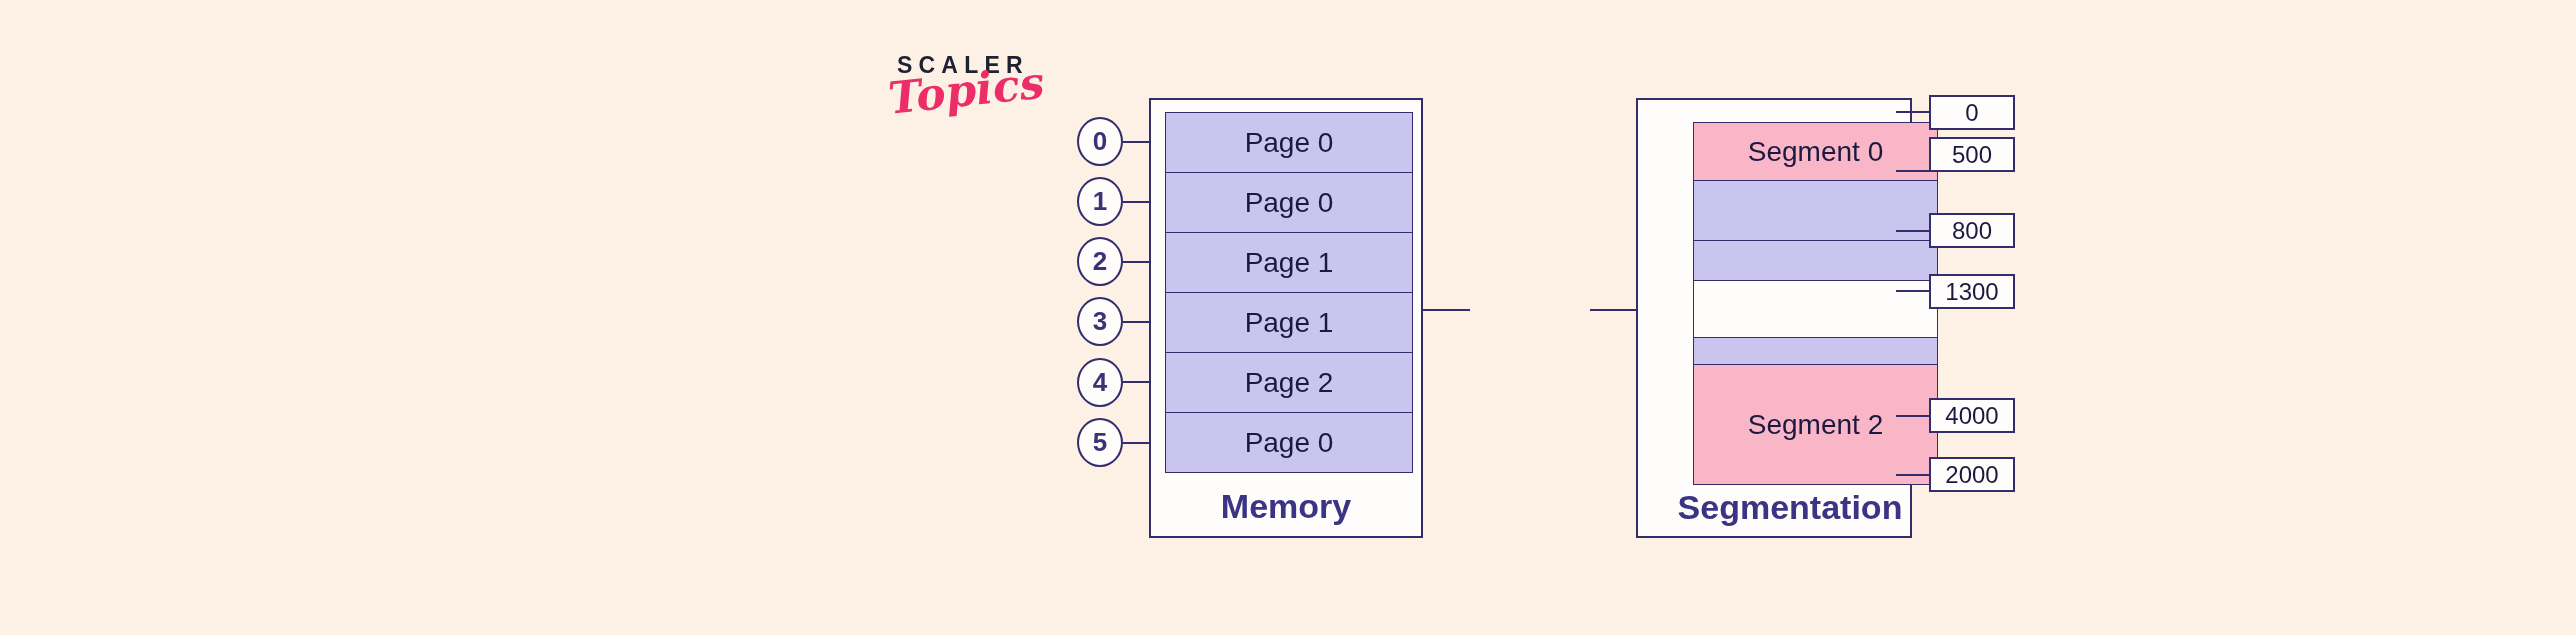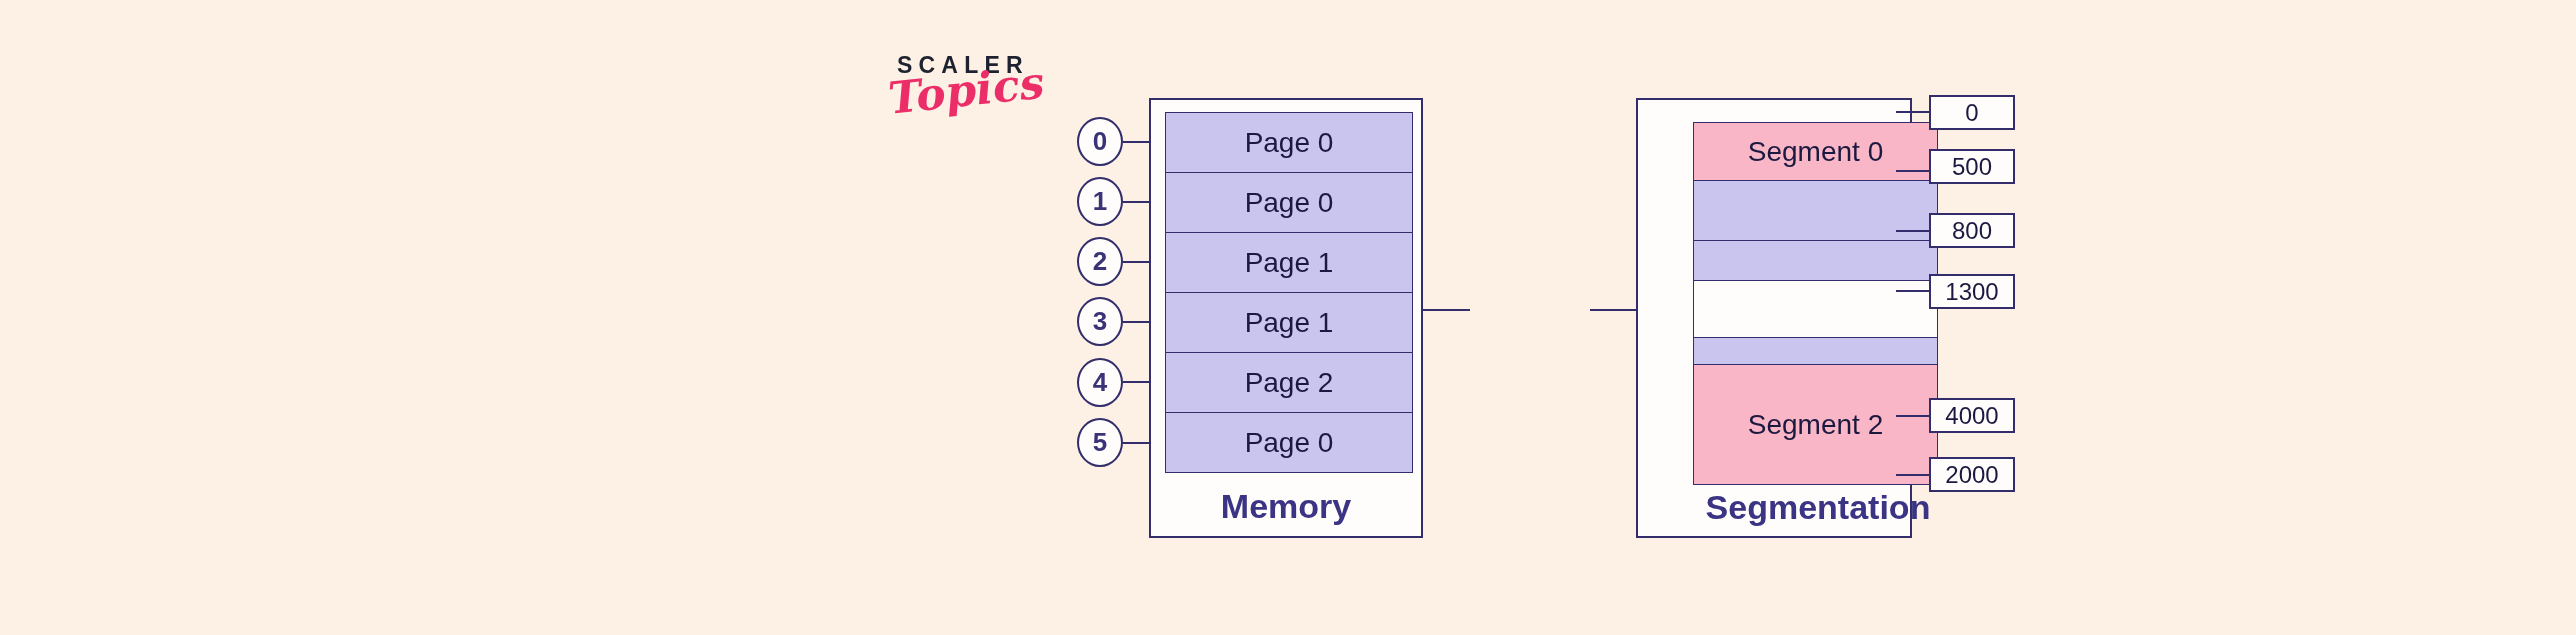--- a/index.html
+++ b/index.html
@@ -92,21 +92,21 @@
   .row.empty-white { background: var(--white); }
   .mem-row { flex: 1 1 0; }
   .table-title {
     position: absolute;
     display: flex; align-items: center; justify-content: center;
     font-size: 34px;
     font-weight: 700;
     color: var(--title-purple);
   }
   .mem-title { left: 1149px; top: 473px; width: 274px; height: 66px; }
-  .seg-title { left: 1636px; top: 475px; width: 308px; height: 64px; margin-left: 28px; }
+  .seg-title { left: 1636px; top: 475px; width: 308px; height: 64px; }
   
   .vs-outer {
     position: absolute;
     left: 1470px; top: 249px;
     width: 122px; height: 122px;
     background: var(--white);
     border: 2.1px solid var(--navy);
     border-radius: 50%;
   }
   .vs-inner {
@@ -213,21 +213,21 @@
   <div class="hline" style="left:1896px;width:33px;top:111px"></div>
   <div class="hline" style="left:1896px;width:33px;top:170px"></div>
   <div class="hline" style="left:1896px;width:33px;top:230px"></div>
   <div class="hline" style="left:1896px;width:33px;top:290px"></div>
   <div class="hline" style="left:1896px;width:33px;top:415px"></div>
   <div class="hline" style="left:1896px;width:33px;top:474px"></div>
 
   <div class="addr-box" style="top:95px">
       <span>0</span>
     </div>
-  <div class="addr-box" style="top:149px">
+  <div class="addr-box" style="top:137px">
       <span>500</span>
     </div>
   <div class="addr-box" style="top:213px">
       <span>800</span>
     </div>
   <div class="addr-box" style="top:274px">
       <span>1300</span>
     </div>
   <div class="addr-box" style="top:398px">
       <span>4000</span>

